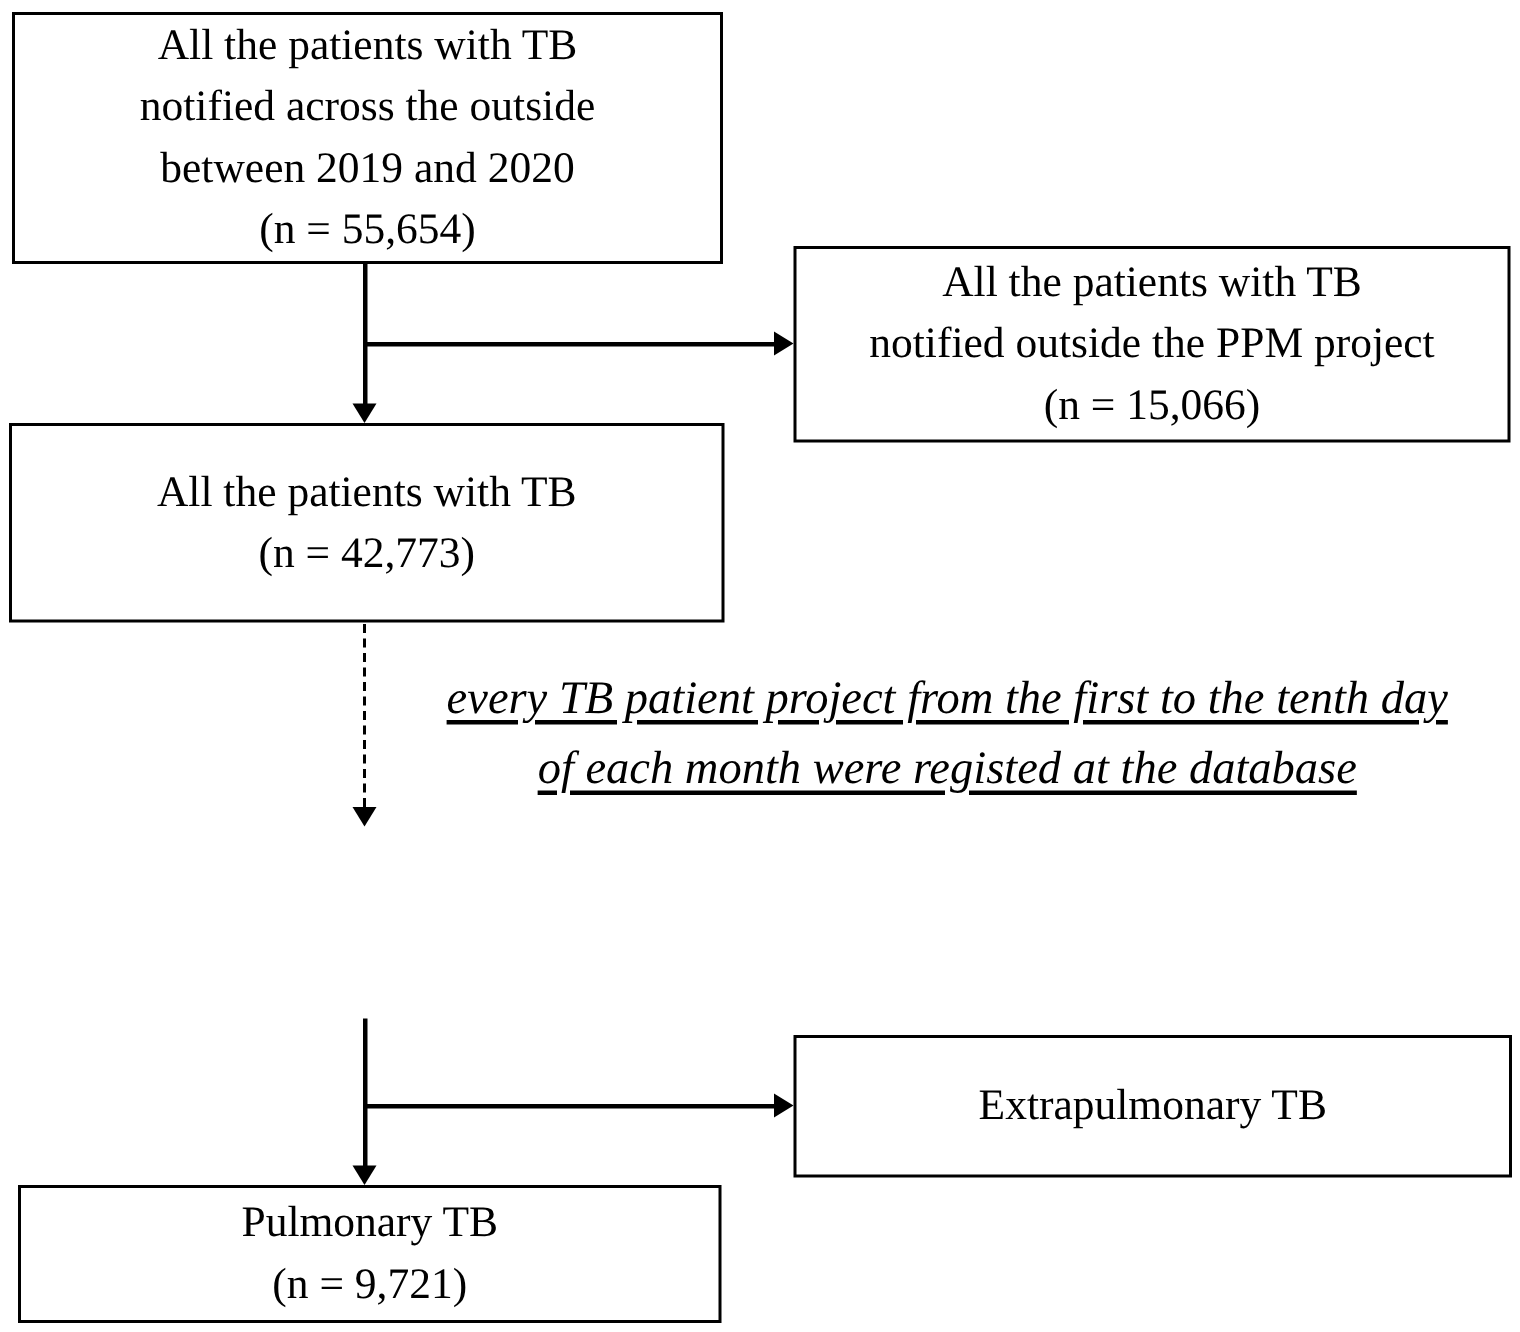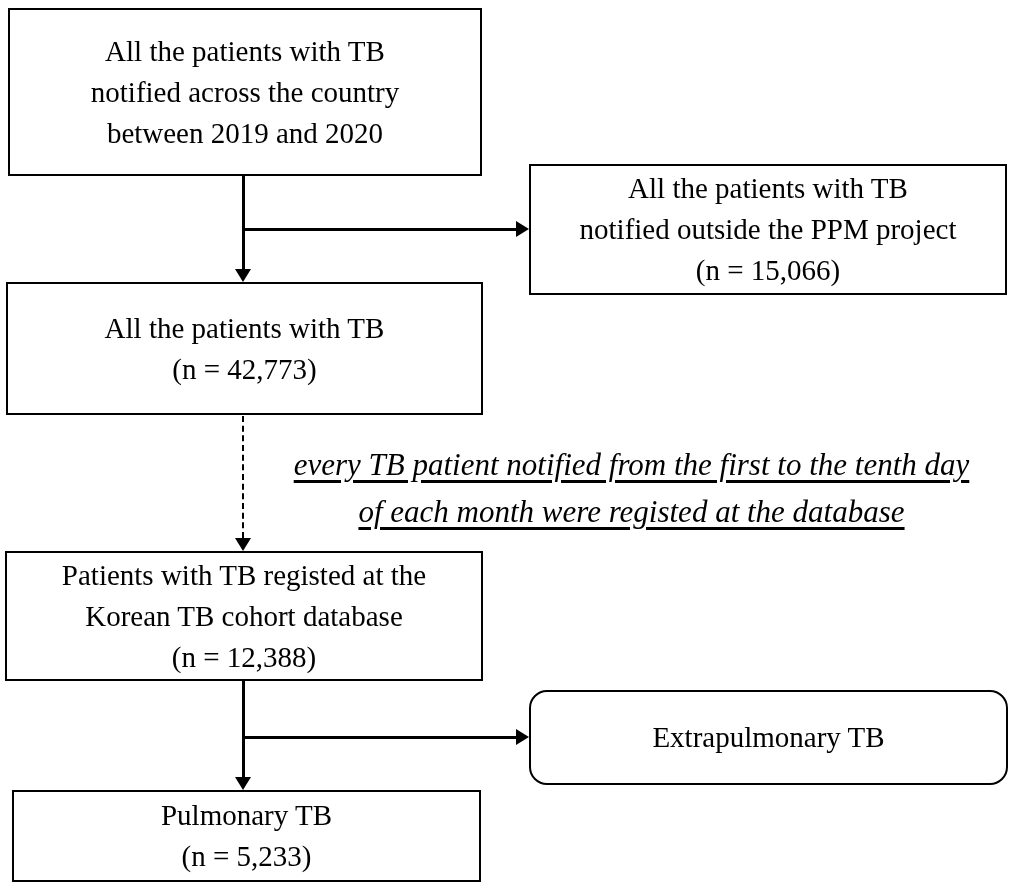--- a/index.html
+++ b/index.html
@@ -28,21 +28,21 @@
     text-align: center;
     font-size: 29px;
     line-height: 41px;
   }
   .box .line { display: block; white-space: nowrap; }
 
   #box-country        { left: 8px;   top: 8px;   width: 474px; height: 168px; }
   #box-outside-ppm    { left: 529px; top: 164px; width: 478px; height: 131px; }
   #box-at-ppm         { left: 6px;   top: 282px; width: 477px; height: 133px; }
   #box-cohort-db      { left: 5px;   top: 551px; width: 478px; height: 130px; }
-  #box-extrapulmonary { left: 529px; top: 690px; width: 479px; height: 95px; border-radius: 18px; }
+  #box-extrapulmonary { left: 529px; top: 690px; width: 479px; height: 95px; }
   #box-pulmonary      { left: 12px;   top: 790px; width: 469px; height: 92px; }
 
   .shaft-v {
     position: absolute;
     width: 2.5px;
     background: #000000;
   }
   .shaft-v.dashed {
     background: none;
     width: 0;
@@ -84,52 +84,48 @@
     white-space: nowrap;
   }
 </style>
 </head>
 <body>
 
 <div class="canvas">
 
   <div class="box" id="box-country">
     <span class="line">All the patients with TB</span>
-    <span class="line">notified across the country</span>
+    <span class="line">notified across the outside</span>
     <span class="line">between 2019 and 2020</span>
+    <span class="line">(n = 55,654)</span>
   </div>
 
   <div class="box" id="box-outside-ppm">
     <span class="line">All the patients with TB</span>
     <span class="line">notified outside the PPM project</span>
     <span class="line">(n = 15,066)</span>
   </div>
 
   <div class="box" id="box-at-ppm">
     <span class="line">All the patients with TB</span>
     <span class="line">(n = 42,773)</span>
   </div>
 
-  <div class="box" id="box-cohort-db">
-    <span class="line">Patients with TB registed at the</span>
-    <span class="line">Korean TB cohort database</span>
-    <span class="line">(n = 12,388)</span>
-  </div>
 
   <div class="box" id="box-extrapulmonary">
     <span class="line">Extrapulmonary TB</span>
   </div>
 
   <div class="box" id="box-pulmonary">
     <span class="line">Pulmonary TB</span>
-    <span class="line">(n = 5,233)</span>
+    <span class="line">(n = 9,721)</span>
   </div>
 
   <div class="annotation">
-    <div><span class="u">every TB patient notified from the first to the tenth day</span></div>
+    <div><span class="u">every TB patient project from the first to the tenth day</span></div>
     <div><span class="u">of each month were registed at the database</span></div>
   </div>
 
   <div>
     <div class="shaft-v" style="left:242px; top:176px; height:96px;"></div>
     <div class="head-down" style="left:235px; top:269px;"></div>
   </div>
 
   <div>
     <div class="shaft-h" style="left:243px; top:228px; width:275px;"></div>

